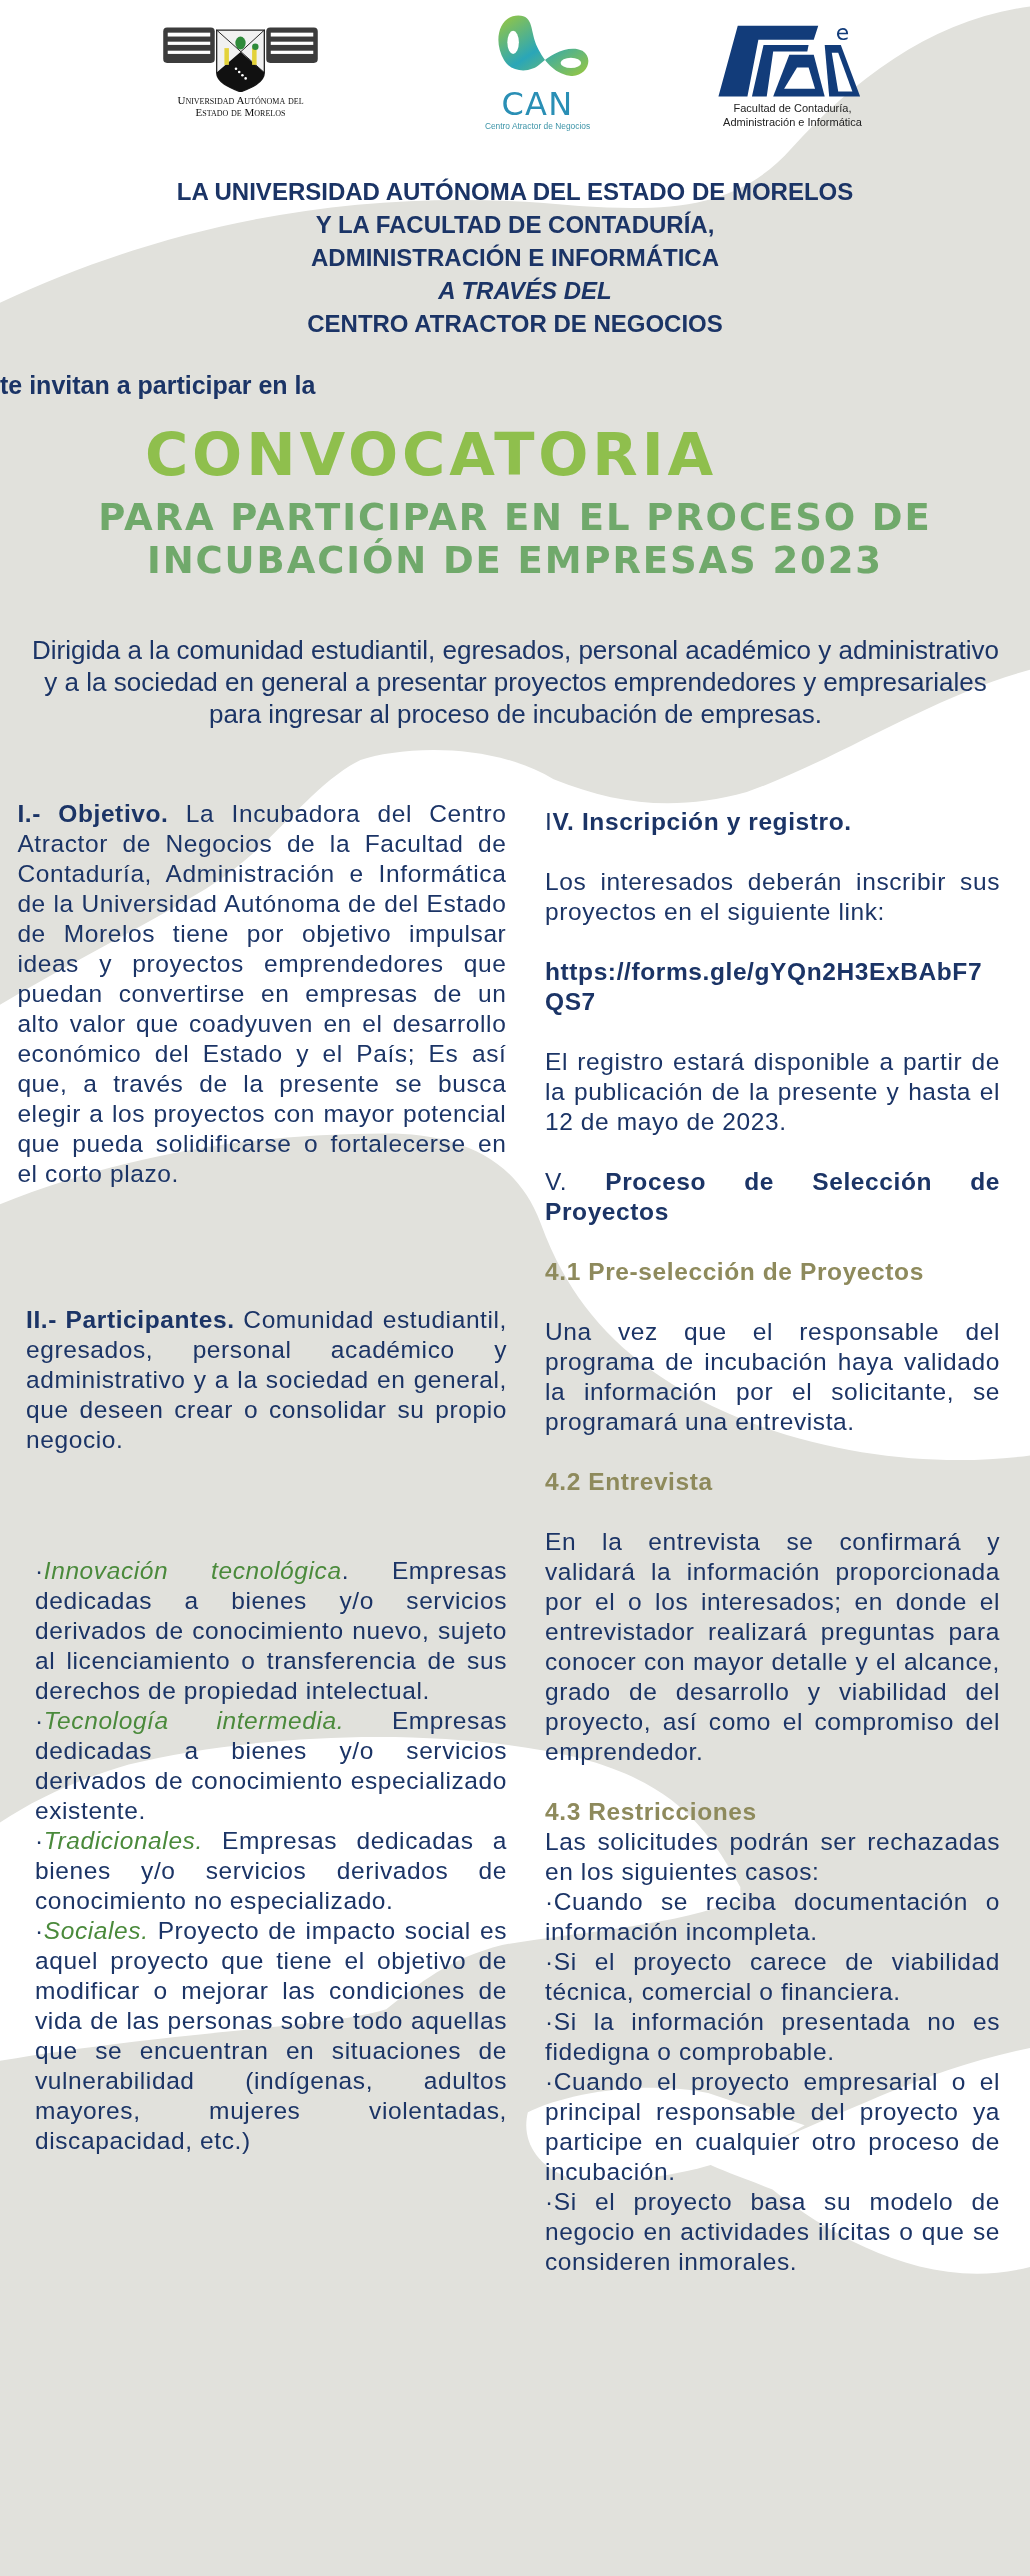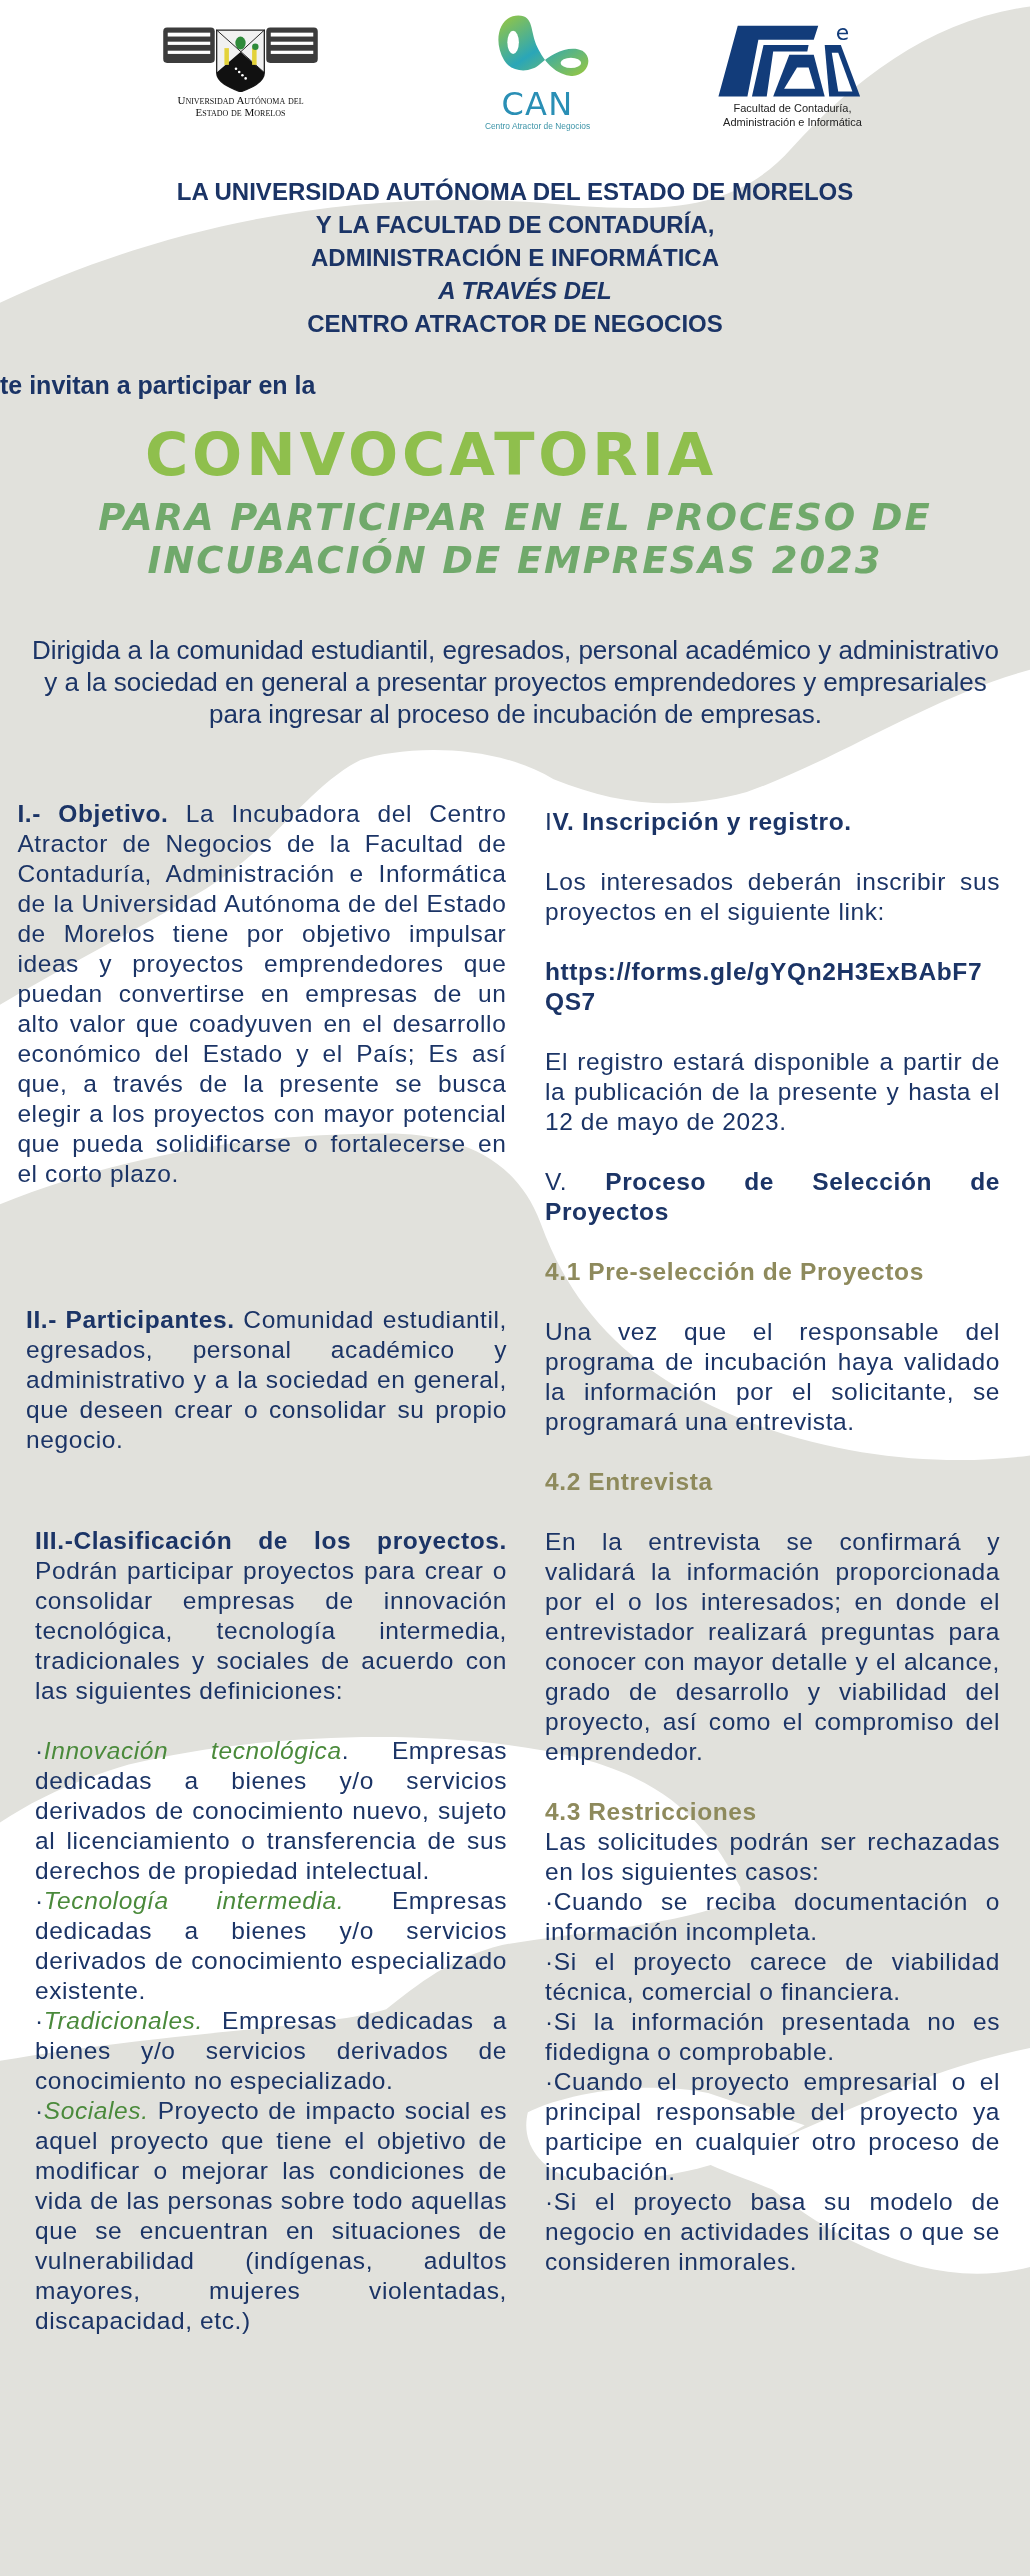--- a/index.html
+++ b/index.html
@@ -4,21 +4,21 @@
 <style>
   html, body { margin:0; padding:0; }
   body { width:1030px; height:2576px; position:relative; overflow:hidden; background:#e1e1dc; font-family:"Liberation Sans", sans-serif; color:#1b3466; }
   #bg { position:absolute; left:0; top:0; width:1030px; height:2576px; z-index:0; }
   .layer { position:absolute; z-index:1; }
   .logo { position:absolute; }
   .title-block { position:absolute; left:0; width:1030px; top:175px; text-align:center; font-weight:bold; font-size:24px; line-height:33px; color:#1b3466; font-family:"Liberation Sans", sans-serif; }
   .title-block .it { font-style:italic;padding-left:20px; }
   .invite { position:absolute; left:0; width:860px; top:371px; text-align:left; font-weight:bold; font-size:25px; color:#1b3466; }
   .conv { position:absolute; left:0; width:862px; top:420px; text-align:center; font-weight:bold; font-size:59px; letter-spacing:3.9px; color:#8fbf4d; font-family:"DejaVu Sans", sans-serif; }
-  .subtitle { position:absolute; left:0; width:1030px; top:496px; text-align:center; font-weight:bold; font-size:37px; line-height:43px; letter-spacing:1.9px; color:#70a96b; font-family:"DejaVu Sans", sans-serif;font-style:italic; }
+  .subtitle { position:absolute; left:0; width:1030px; top:496px; text-align:center; font-weight:bold; font-size:37px; line-height:43px; letter-spacing:1.9px; color:#70a96b; font-family:"DejaVu Sans", sans-serif; }
   .intro { position:absolute; left:26px; width:979px; top:634px; text-align:center; font-size:26px; line-height:32px; color:#1b3466; }
   .col { position:absolute; font-size:24.5px; line-height:30px; text-align:justify; color:#1b3466; letter-spacing:0.6px; }
   .col p { margin:0; }
   .b { font-weight:bold; }
   .g { font-style:italic; color:#4a8a3b; }
   .olive { font-weight:bold; color:#8e8a5c; }
   .gap { height:30px; }
 </style>
 </head>
 <body>
@@ -123,21 +123,20 @@
 
 <div class="col layer" style="left:17.4px; top:799px; width:489px;">
   <p><span class="b">I.- Objetivo.</span><span> La Incubadora del Centro Atractor de Negocios de la Facultad de Contaduría, Administración e Informática de la Universidad Autónoma de del Estado de Morelos tiene por objetivo impulsar ideas y proyectos emprendedores que puedan convertirse en empresas de un alto valor que coadyuven en el desarrollo económico del Estado y el País; Es así que, a través de la presente se busca elegir a los proyectos con mayor potencial que pueda solidificarse o fortalecerse en el corto plazo.</span></p>
 </div>
 
 <div class="col layer" style="left:26px; top:1305px; width:481px;">
   <p><span class="b">II.- Participantes.</span><span> Comunidad estudiantil, egresados, personal académico y administrativo y a la sociedad en general, que deseen crear o consolidar su propio negocio.</span></p>
 </div>
 
 <div class="col layer" style="left:35px; top:1526px; width:472px;">
-  <p><span class="b">III.-Clasificación de los proyectos.</span><span> Podrán participar proyectos para crear o consolidar empresas de innovación tecnológica, tecnología intermedia, tradicionales y sociales de acuerdo con las siguientes definiciones:</span></p>
   <div class="gap"></div>
   <p>·<span class="g">Innovación tecnológica</span><span>. </span><span>Empresas dedicadas a bienes y/o servicios derivados de conocimiento nuevo, sujeto al licenciamiento o transferencia de sus derechos de propiedad intelectual.</span></p>
   <p>·<span class="g">Tecnología intermedia.</span><span> </span><span>Empresas dedicadas a bienes y/o servicios derivados de conocimiento especializado existente.</span></p>
   <p>·<span class="g">Tradicionales.</span><span> </span><span>Empresas dedicadas a bienes y/o servicios derivados de conocimiento no especializado.</span></p>
   <p>·<span class="g">Sociales.</span><span> </span><span>Proyecto de impacto social es aquel proyecto que tiene el objetivo de modificar o mejorar las condiciones de vida de las personas sobre todo aquellas que se encuentran en situaciones de vulnerabilidad (indígenas, adultos mayores, mujeres violentadas, discapacidad, etc.)</span></p>
 </div>
 
 <div class="col layer" style="left:545px; top:807px; width:455px;">
   <p><span>I</span><span class="b">V. Inscripción y registro.</span></p>
   <div class="gap"></div>

